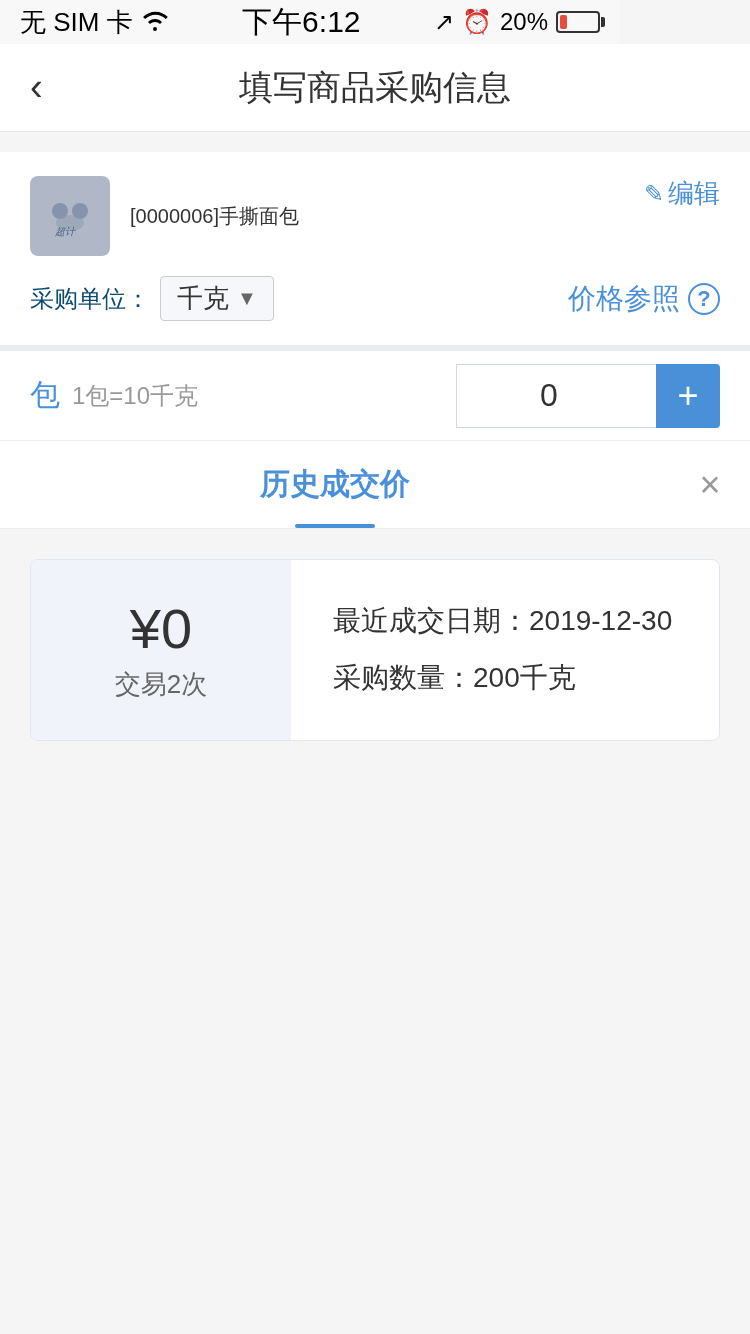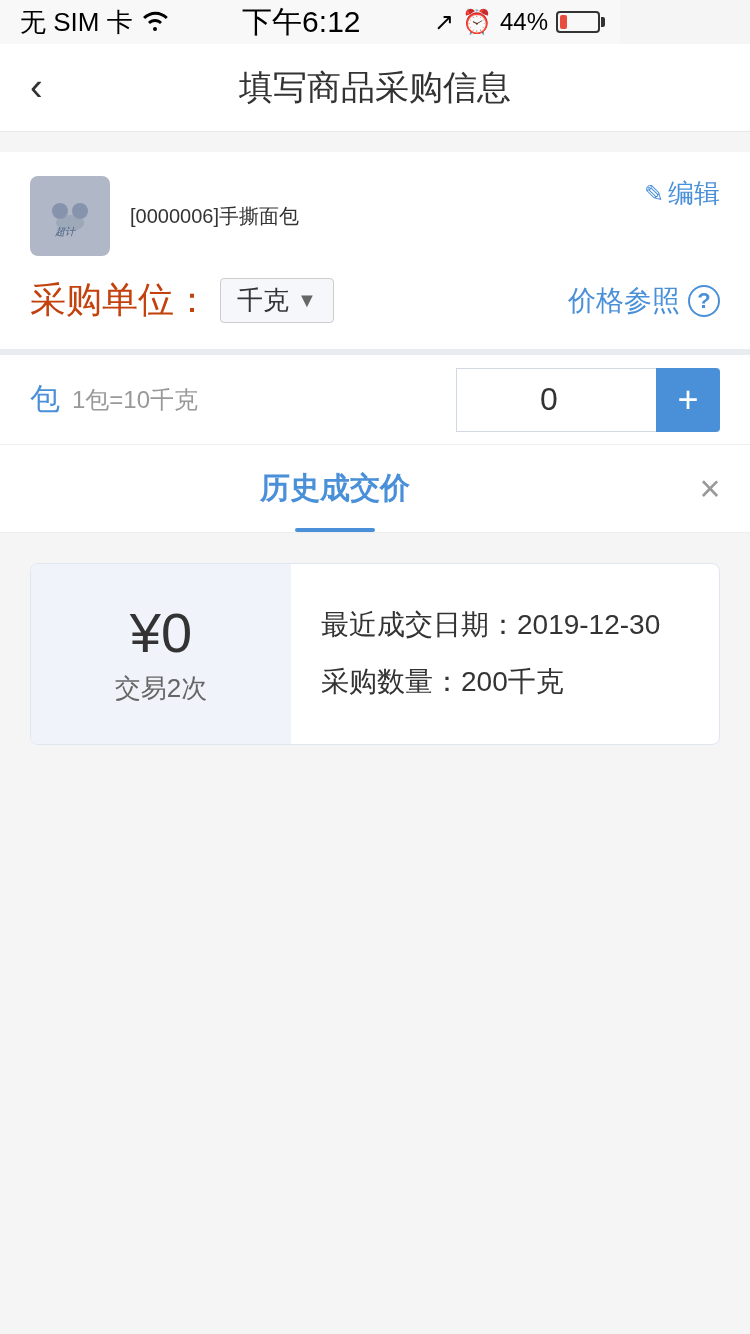--- a/index.html
+++ b/index.html
@@ -140,22 +140,22 @@
       font-size: 24px;
     }
 
     .product-unit-row {
       display: flex;
       align-items: center;
       justify-content: space-between;
       margin-top: 10px;
     }
     .unit-label {
-      font-size: 36px;
-      color: #c2410c;
+      font-size: 24px;
+      color: #0c4a6e;
     }
     .unit-select {
       border: 1px solid #ccc;
       border-radius: 4px;
       padding: 4px 16px;
       font-size: 26px;
       color: #333;
       background: #f5f7fa;
       display: inline-flex;
       align-items: center;
@@ -331,20 +331,21 @@
       color: #666;
       margin-top: 8px;
     }
     .history-right {
       flex: 1;
       padding: 30px 30px;
       display: flex;
       flex-direction: column;
       justify-content: center;
       gap: 12px;
+      margin-left: 12px;
     }
     .history-detail-row {
       font-size: 28px;
       color: #333;
       line-height: 1.6;
     }
 
     
     .main-content {
       background: #f5f5f5;
@@ -362,21 +363,21 @@
         <path d="M14 18a2 2 0 1 1 0 4 2 2 0 0 1 0-4z" fill="#000"></path>
         <path d="M7 13c1.8-1.8 4.3-3 7-3s5.2 1.2 7 3l-2 2c-1.3-1.3-3.1-2-5-2s-3.7.7-5 2l-2-2z" fill="#000"></path>
         <path d="M2 8c3.3-3.3 7.8-5.3 12.5-5.3 4.7 0 9 2 12.3 5.3l-2 2c-2.7-2.7-6.4-4.3-10.3-4.3-3.9 0-7.6 1.6-10.3 4.3L2 8z" fill="#000"></path>
       </svg>
     </span>
   </div>
   <div class="status-center">下午6:12</div>
   <div class="status-right">
     <span>↗</span>
     <span>⏰</span>
-    <span>44%</span>
+    <span>20%</span>
     <div class="battery">
       <div class="battery-fill"></div>
     </div>
   </div>
 </div>
 
 <div class="nav-bar">
   <span class="nav-back">‹</span>
   <span class="nav-title">填写商品采购信息</span>
 </div>

